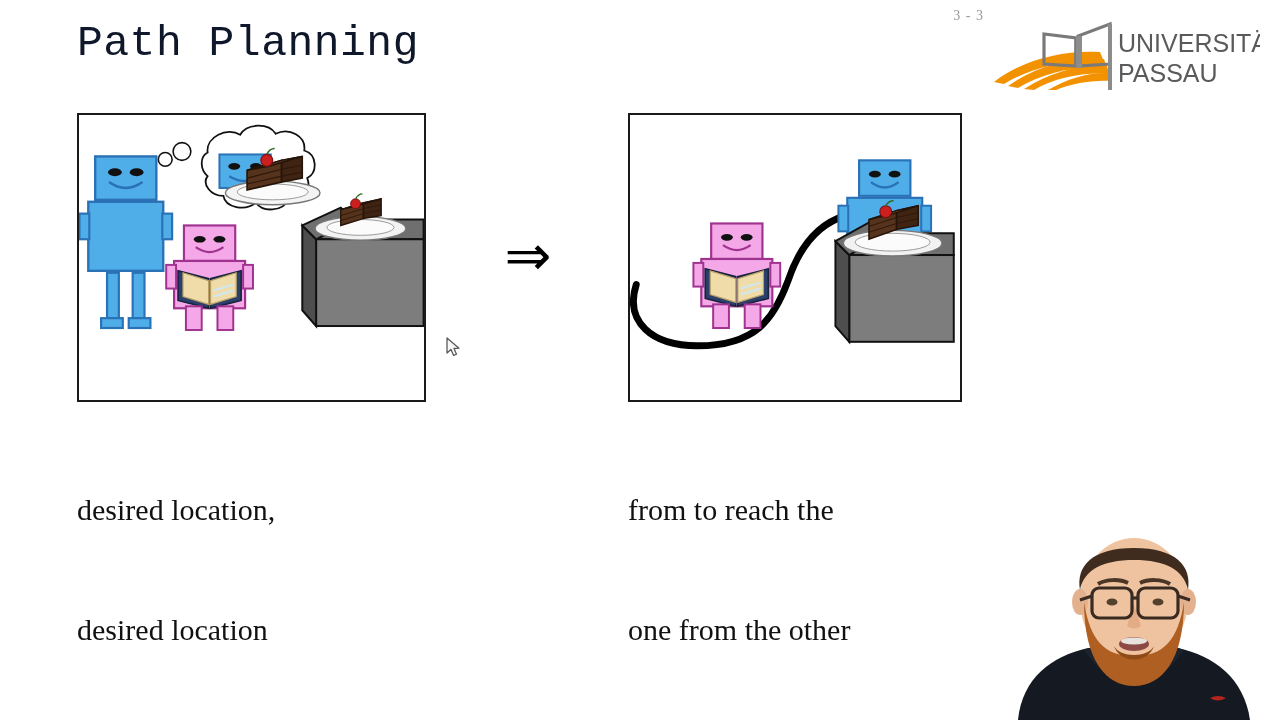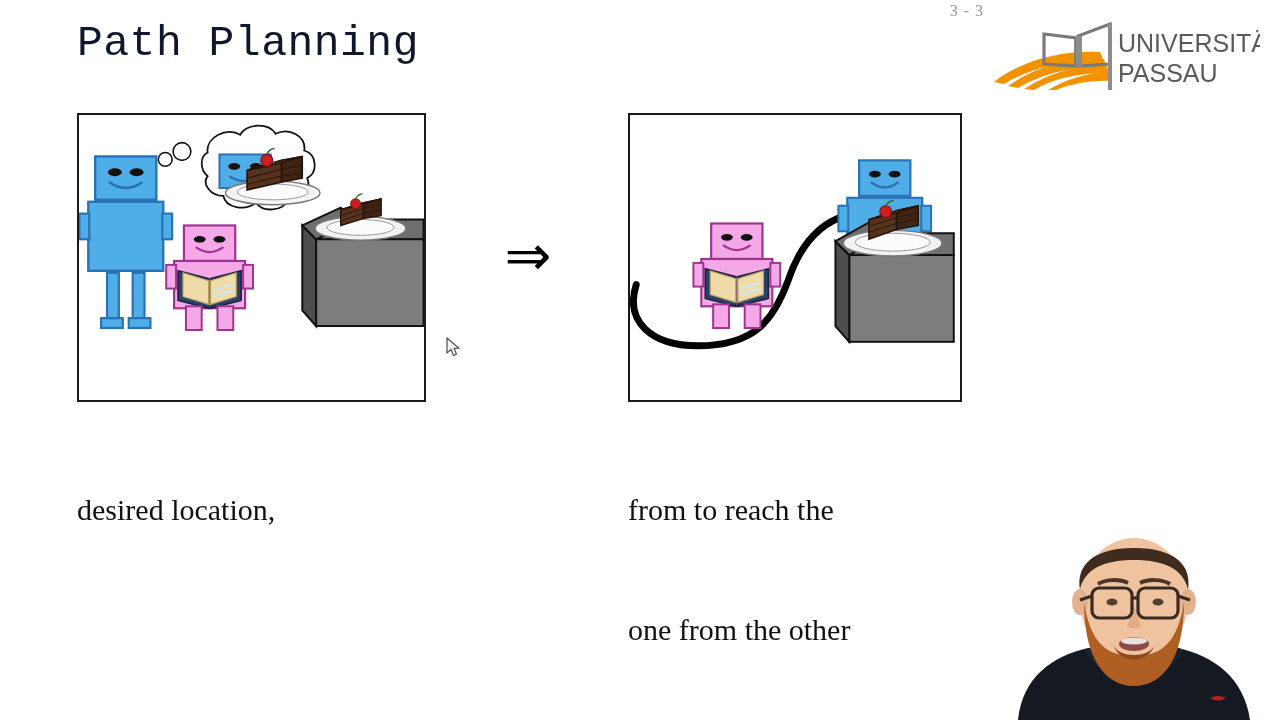--- a/index.html
+++ b/index.html
@@ -33,22 +33,22 @@
     line-height: 1.0;
     color: #0f172a;
     letter-spacing: 0.5px;
     white-space: nowrap;
     font-family: Liberation Mono, monospace;
   }
 
   #page-number {
     position: absolute;
     right: 296px;
-    top: 2px;
-    font-size: 16px;
+    top: 8px;
+    font-size: 14px;
     color: #9a9a9a;
     letter-spacing: 1px;
     font-family: "Liberation Serif", serif;
   }
 
   #uni-logo {
     position: absolute;
     right: 20px;
     top: 12px;
     width: 268px;
@@ -288,20 +288,21 @@
         <path d="M242,119 L270,110 L292,105" fill="none" stroke="#2d170b" stroke-width="1"></path>
         <circle cx="259" cy="98" r="6" fill="#cc1f1f" stroke="#7d1010" stroke-width="1.1"></circle>
         <path d="M259,92 Q262,87 267,87" fill="none" stroke="#2d6b1f" stroke-width="1.5"></path>
       </g>
 
     </svg>
   </div>
 
   <div class="caption" id="caption-left">
     <div>desired location,</div>
+    <div>desired location</div>
   </div>
 
   <div class="caption" id="caption-right">
     <div>from to reach the</div>
     <div>one from the other</div>
   </div>
 
   <div id="mouse-cursor">
     <svg width="16" height="22" viewBox="0 0 16 22" xmlns="http://www.w3.org/2000/svg">
       <path d="M1,1 L1,16 L5,12.5 L7.6,18.5 L10.5,17.2 L8,11.5 L13,11.2 Z" fill="#f7f7f7" stroke="#5a5a5a" stroke-width="1.3" stroke-linejoin="round"></path>

